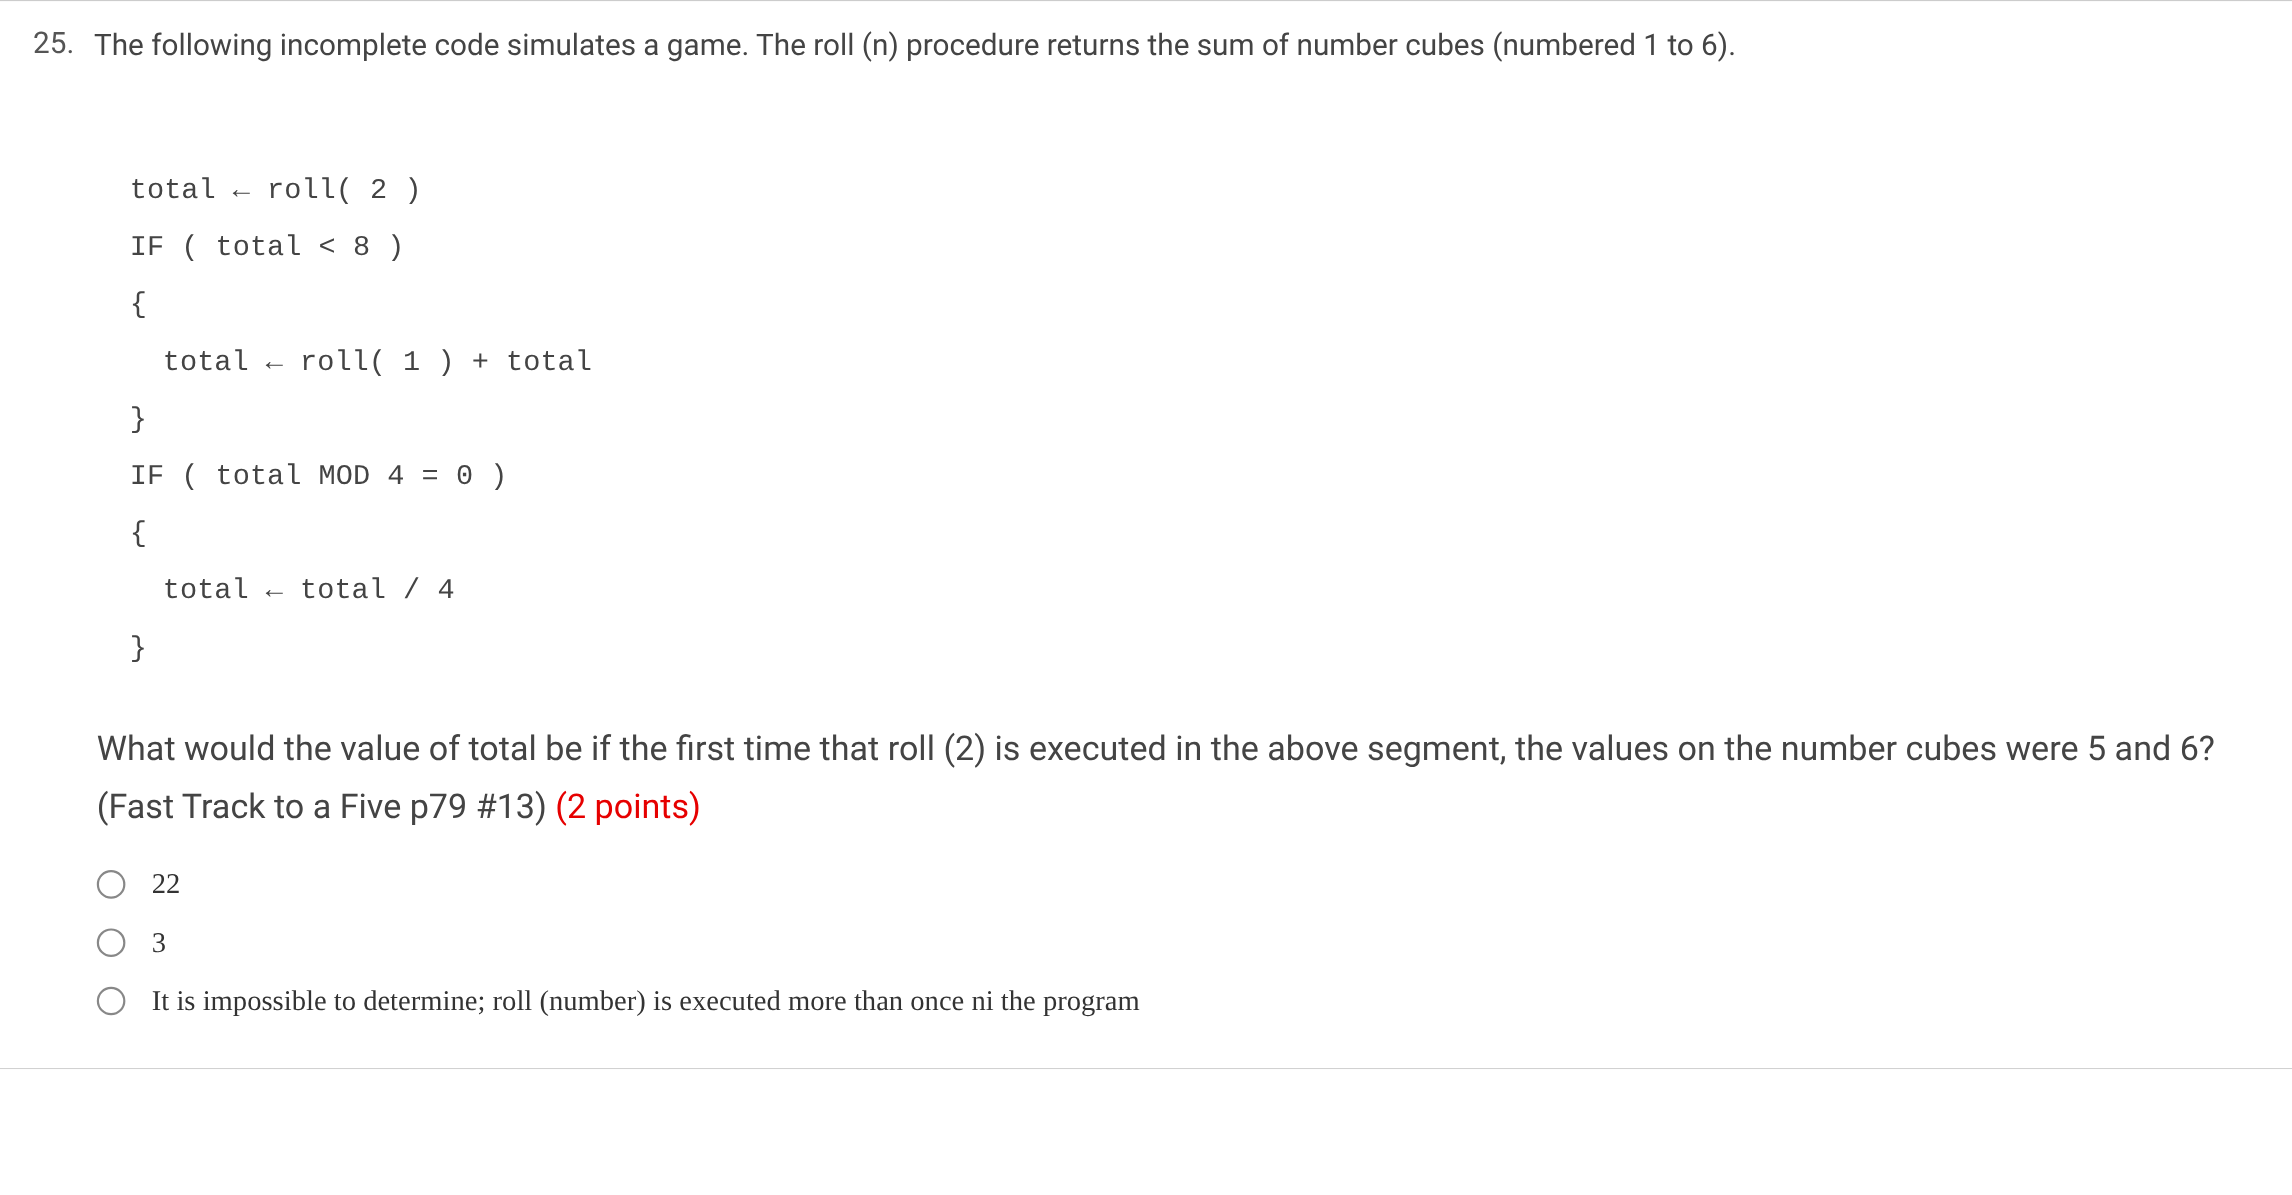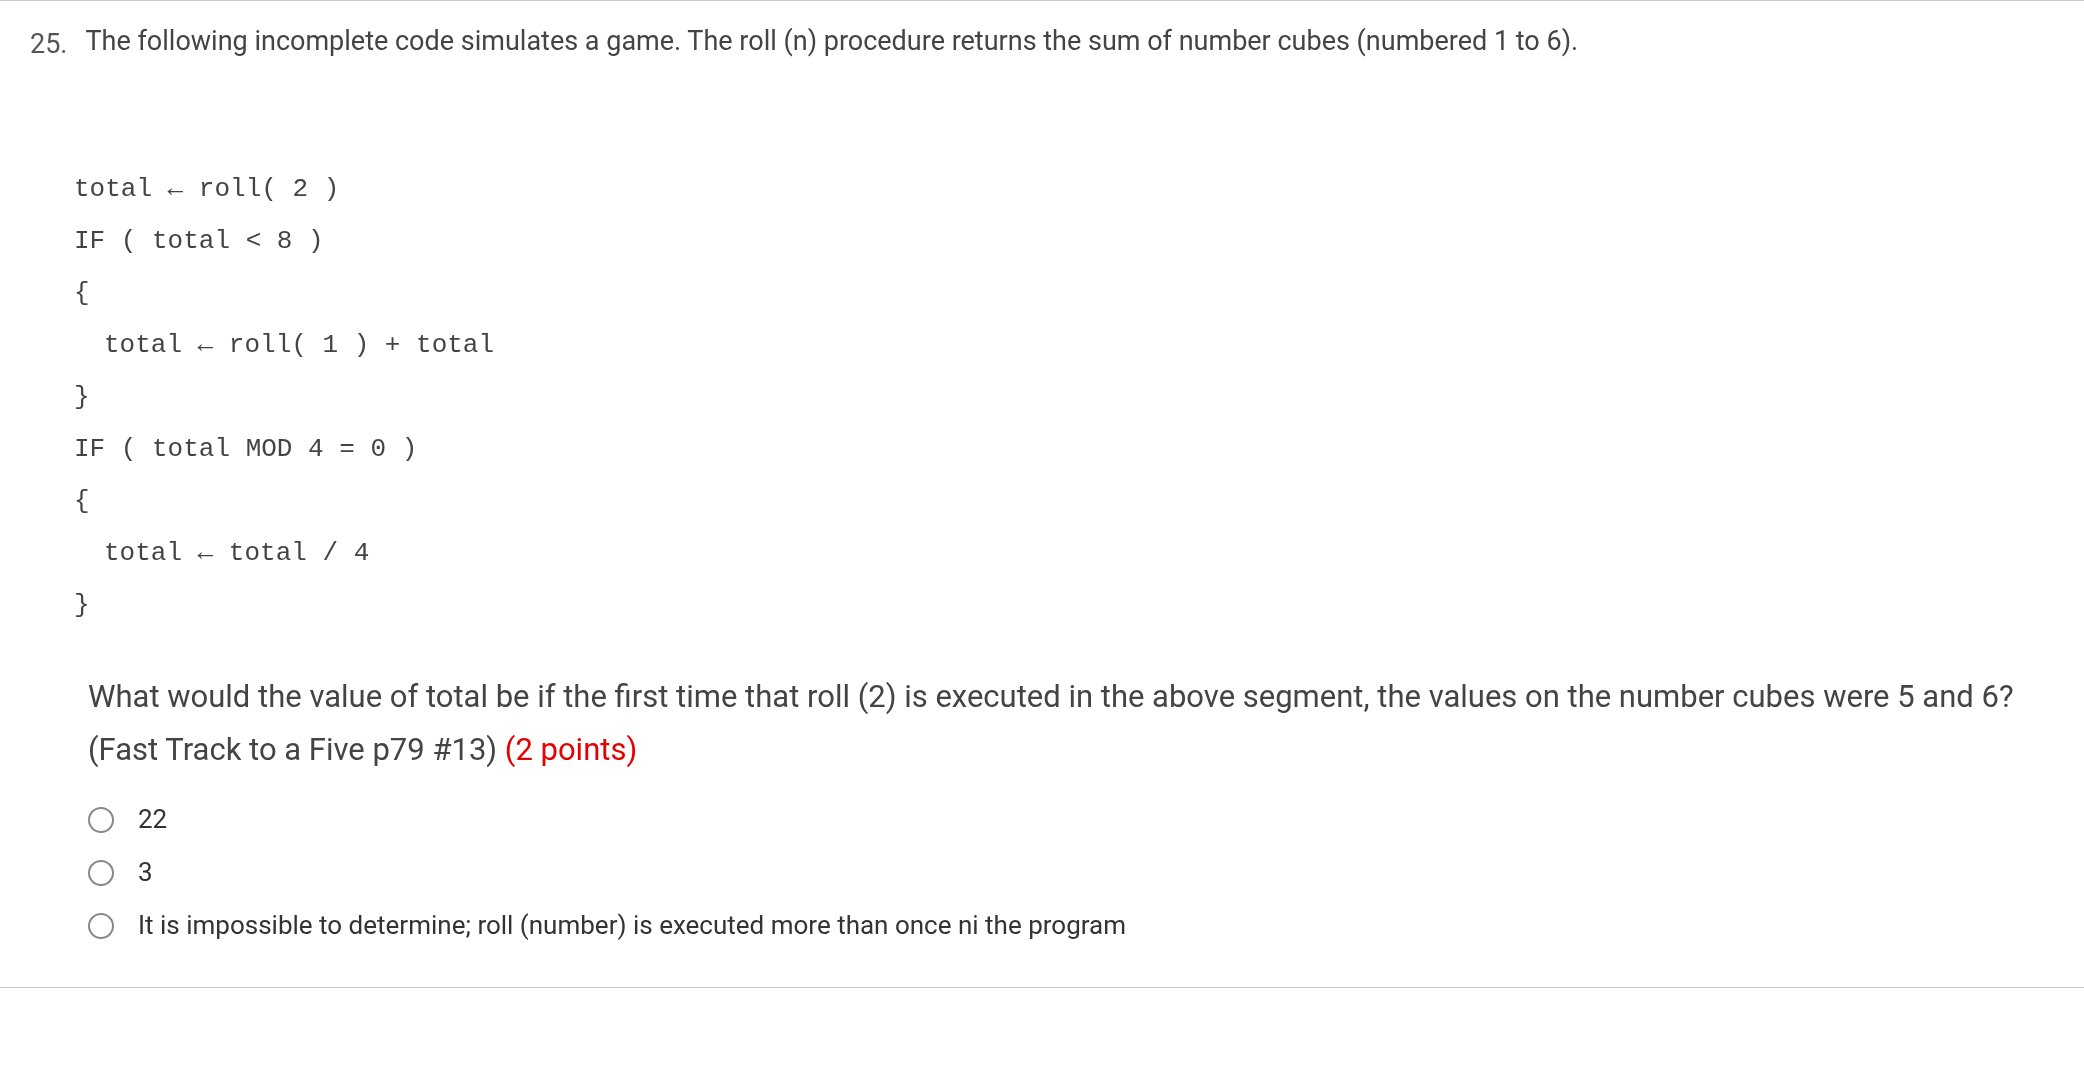--- a/index.html
+++ b/index.html
@@ -16,58 +16,59 @@
     }
     .question-container {
       border: 1px solid #cccccc;
       border-left: none;
       border-right: none;
       padding: 18px 30px 28px 30px;
       max-width: 2084px;
     }
     .question-header {
       display: flex;
-      align-items: flex-end;
-      margin-bottom: 46px;
+      align-items: flex-start;
+      margin-bottom: 30px;
     }
     .question-number {
       color: #555555;
       margin-right: 18px;
       flex-shrink: 0;
       font-size: 27px;
     }
     .question-intro {
       color: #444444;
       font-size: 27px;
       line-height: 1.7;
     }
     .code-block {
       font-family: 'Consolas', 'Monaco', 'Courier New', monospace;
       color: #444444;
       font-size: 26px;
       line-height: 2.0;
-      margin-left: 44px;
+      margin-left: 88px;
       margin-bottom: 40px;
       white-space: pre;
     }
     .code-indent {
       padding-left: 30px;
     }
     .question-prompt {
       margin-left: 58px;
       color: #444444;
       font-size: 31px;
       line-height: 1.7;
       margin-bottom: 24px;
     }
     .points {
       color: #e60000;
     }
     .options {
       margin-left: 58px;
+      font-family: Liberation Serif, serif;
     }
     .option {
       display: flex;
       align-items: center;
       margin-bottom: 14px;
       cursor: pointer;
     }
     .radio-circle {
       width: 26px;
       height: 26px;

